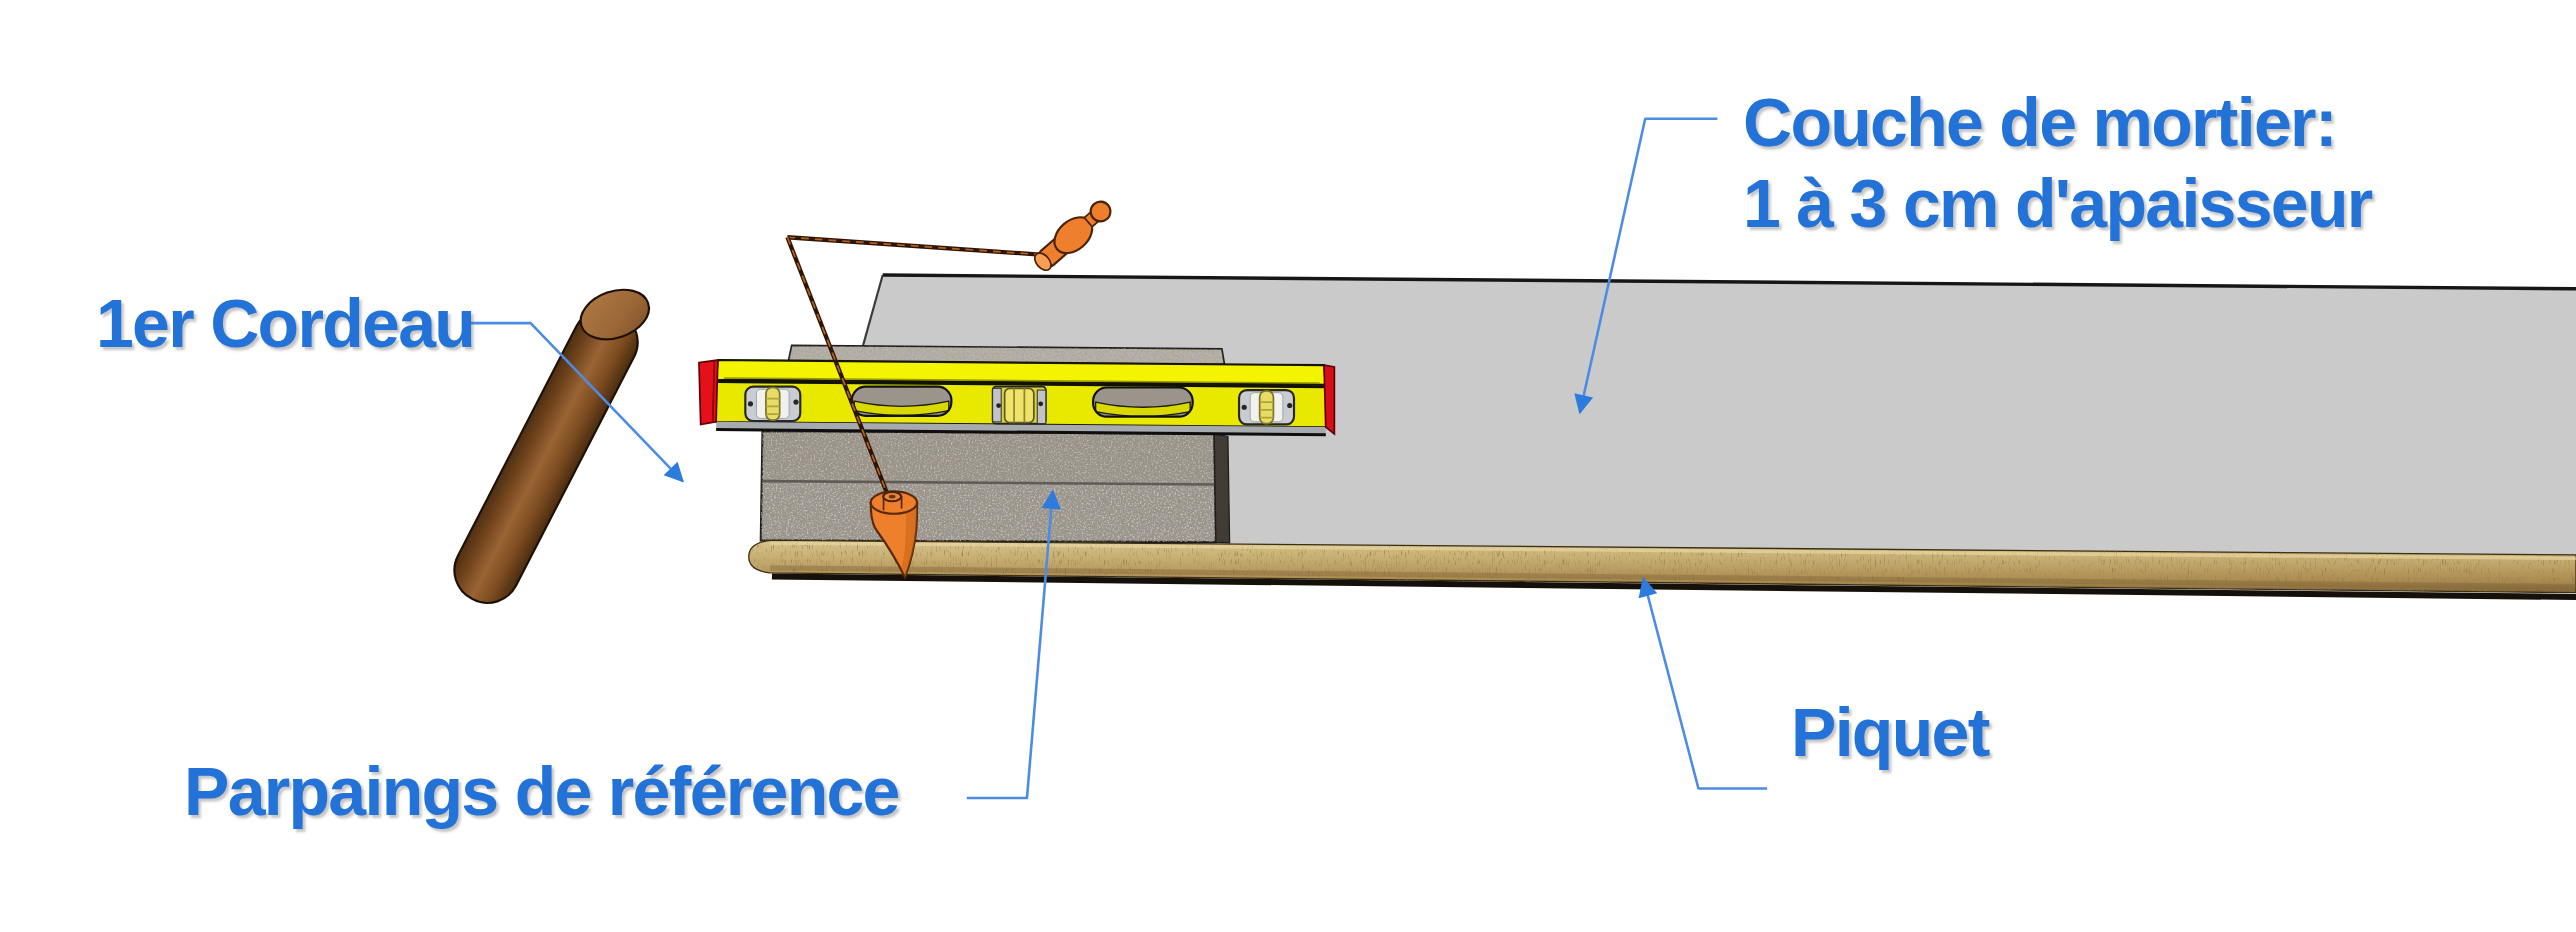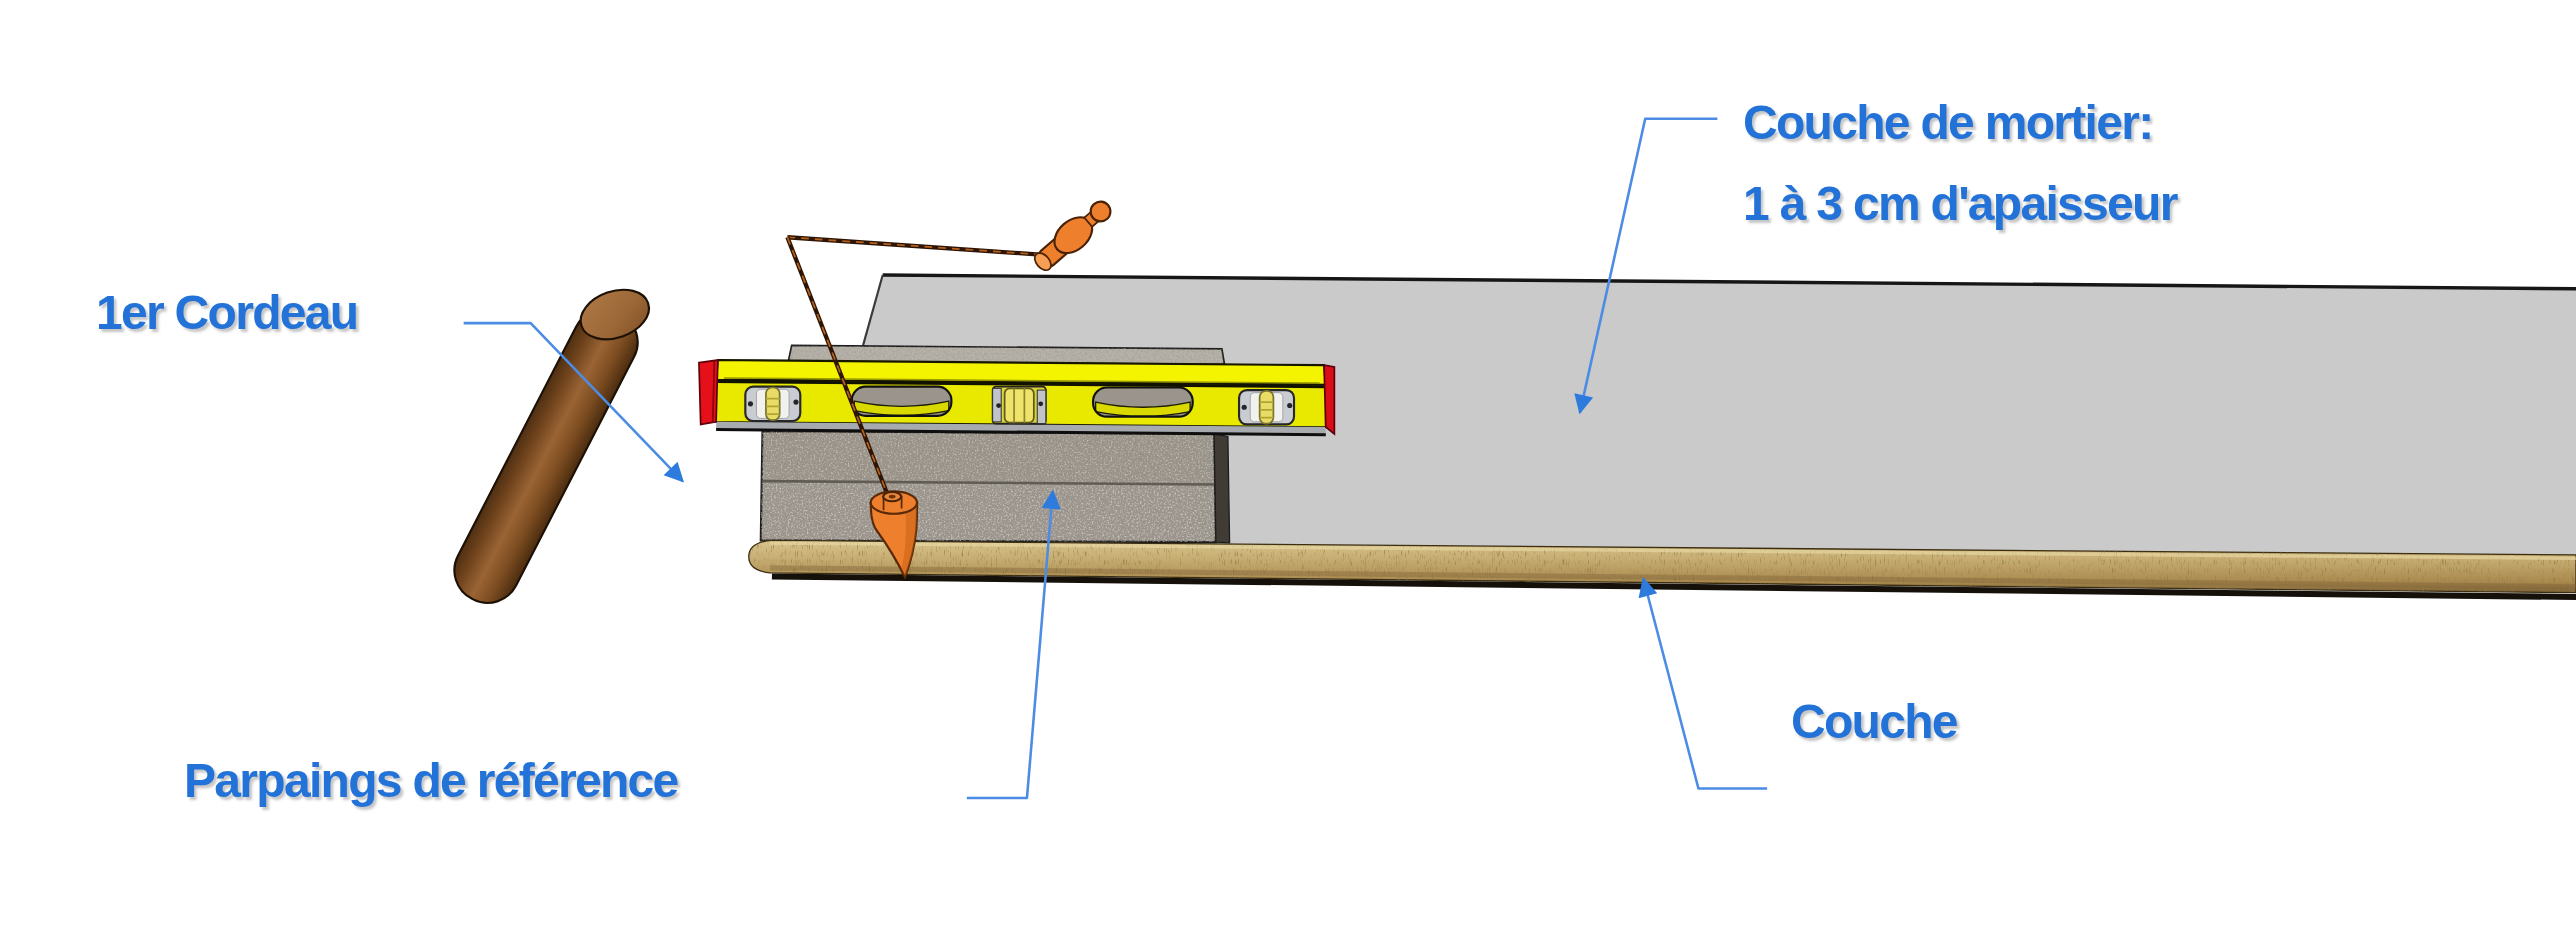--- a/index.html
+++ b/index.html
@@ -1,19 +1,19 @@
 <!DOCTYPE html>
 <html style="font-size:13.7px"><head>
 <meta charset="utf-8">
 <style>
   html,body{margin:0;padding:0;background:#ffffff;}
   .stage{position:relative;width:2576px;height:933px;background:#ffffff;overflow:hidden;
          font-family:"Liberation Sans",sans-serif;}
   .stage svg{position:absolute;left:0;top:0;}
-  .lbl{position:absolute;font-weight:700;font-size:48px;line-height:1;color:#2372D8;
+  .lbl{position:absolute;font-weight:700;font-size:68px;line-height:1;color:#2372D8;
        letter-spacing:-1.7px;white-space:nowrap;
        text-shadow:2.6px 3.4px 2.6px rgba(110,110,110,0.40);}
   #lbl-mortier div{line-height:81px;}
 </style>
 </head>
 <body>
 
 <div class="stage">
 
 <svg width="2576" height="933" viewBox="0 0 3000 1086" xmlns="http://www.w3.org/2000/svg">
@@ -164,15 +164,15 @@
 
   <div class="lbl" id="lbl-piquet" style="left:96px;top:289px">1er Cordeau</div>
 
   <div class="lbl" id="lbl-mortier" style="left:1743px;top:82px">
     <div>Couche de mortier:</div>
     <div>1 à 3 cm d'apaisseur</div>
   </div>
 
   <div class="lbl" id="lbl-parpaings" style="left:184px;top:757px">Parpaings de référence</div>
 
-  <div class="lbl" id="lbl-cordeau" style="left:1791px;top:698px">Couche</div>
+  <div class="lbl" id="lbl-cordeau" style="left:1791px;top:698px">Piquet</div>
 </div>
 
 
 </body></html>

